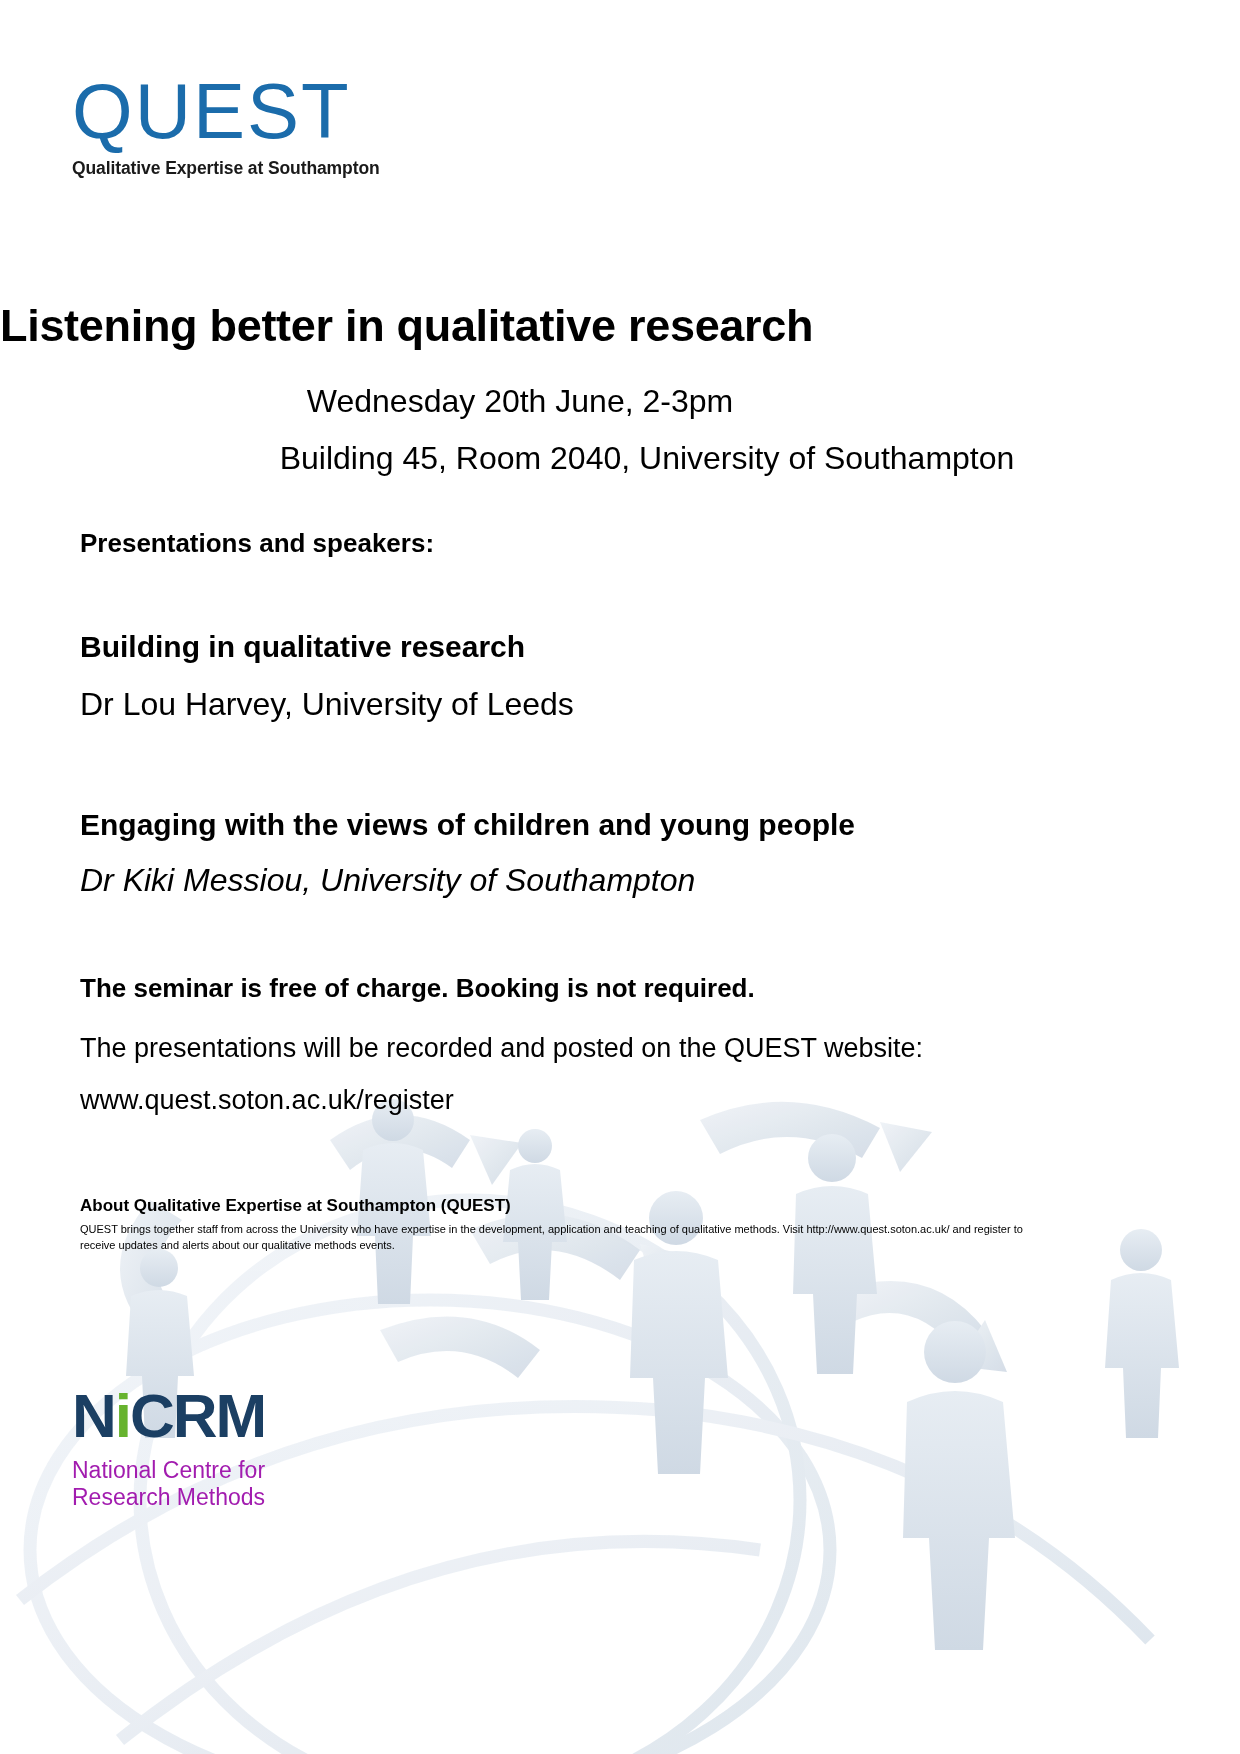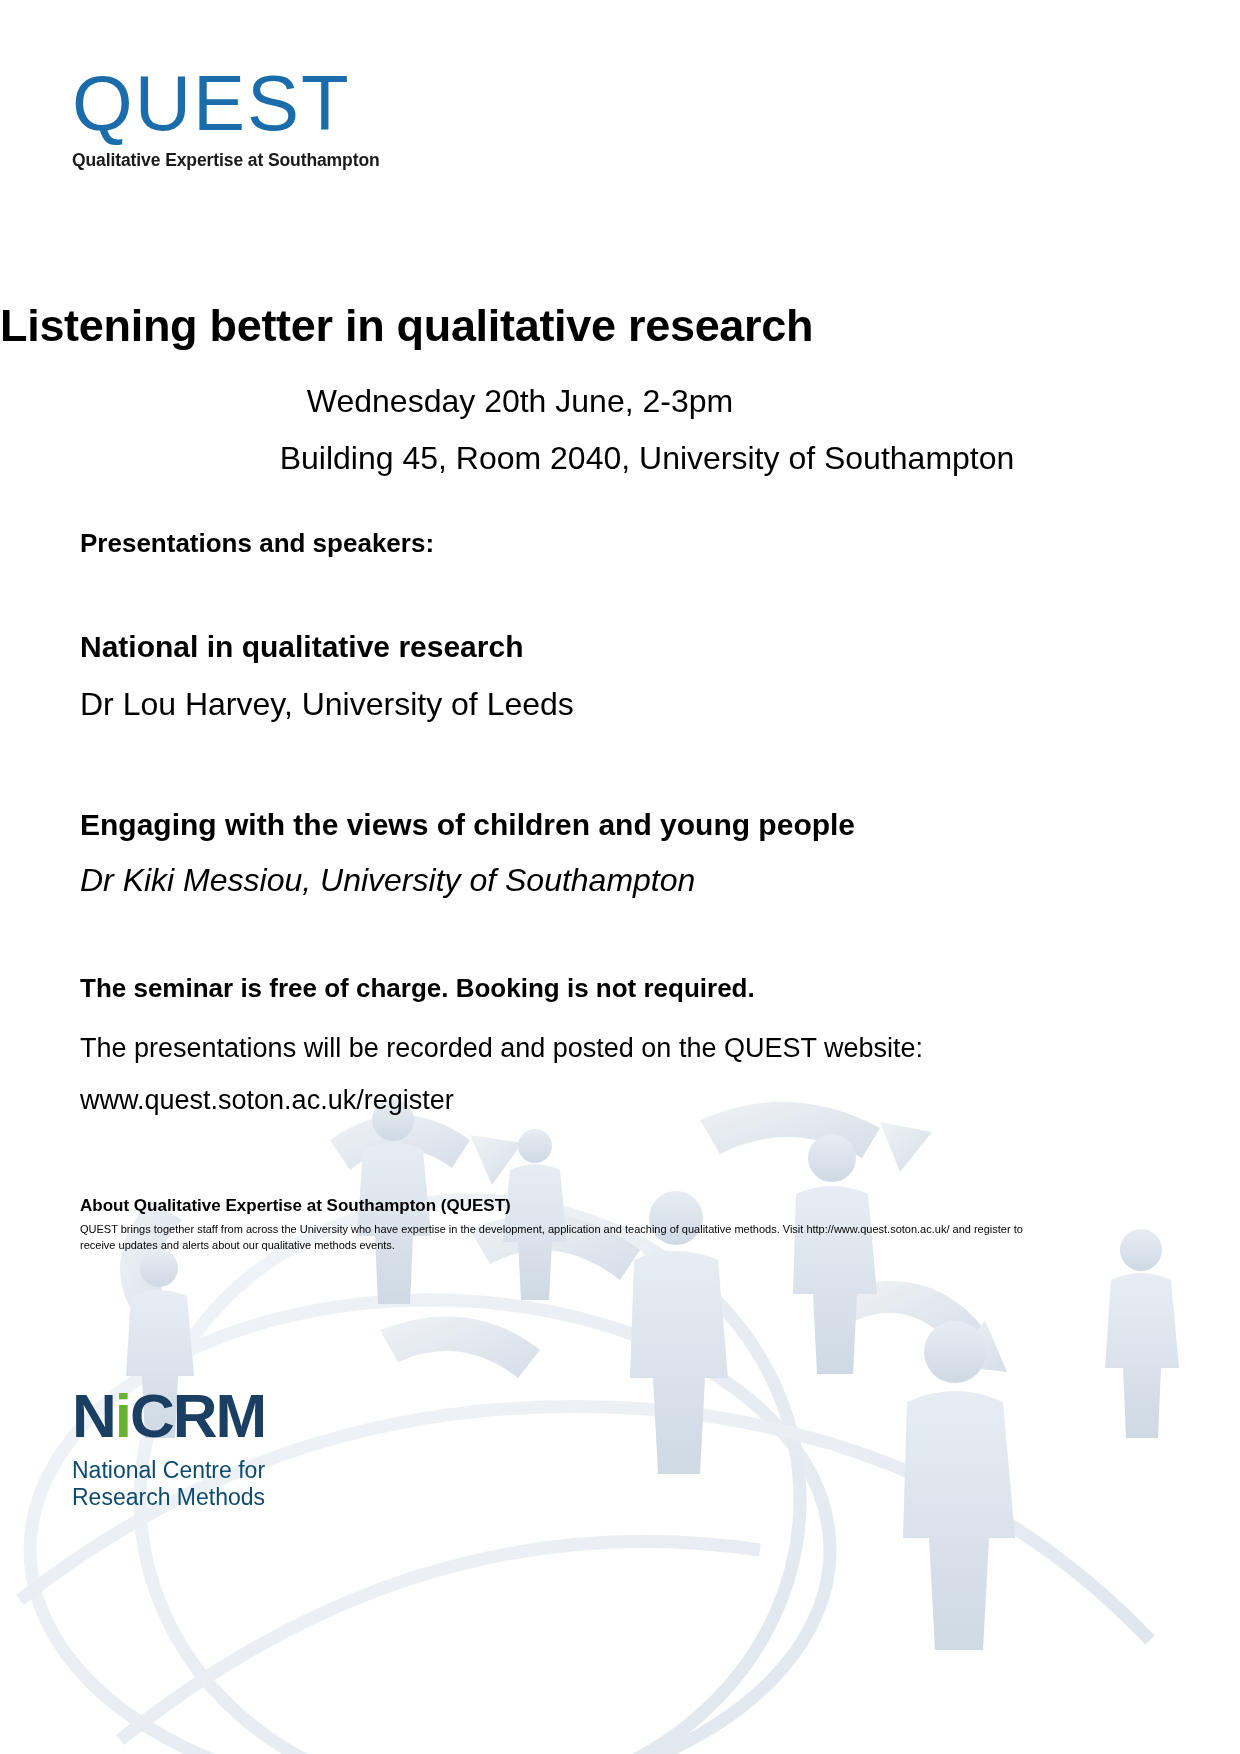--- a/index.html
+++ b/index.html
@@ -25,21 +25,21 @@
     height: 674px;
     overflow: hidden;
     z-index: 0;
     pointer-events: none;
   }
 
   
   .header {
     position: absolute;
     left: 0;
-    top: 4px;
+    top: 12px;
     width: 1152px;
     height: 230px;
     z-index: 3;
   }
   .quest-logo {
     position: absolute;
     left: 72px;
     top: 62px;
     width: 330px;
   }
@@ -199,21 +199,21 @@
     letter-spacing: -2px;
     line-height: 1;
   }
   .ncrm-word .dot-i {
     color: #67b32e;
   }
   .ncrm-sub {
     margin-top: 10px;
     font-family: "Liberation Sans", sans-serif;
     font-size: 23px;
-    color: #0c4a6e;
+    color: #a21caf;
     line-height: 1.18;
   }
 </style>
 </head>
 <body>
 
 <div class="watermark">
   <svg width="1240" height="674" viewBox="0 0 1240 674" xmlns="http://www.w3.org/2000/svg">
     <defs>
       <linearGradient id="gfig" x1="0" y1="0" x2="0" y2="1">
@@ -296,21 +296,21 @@
 <div class="content">
 
   <div class="title">Listening better in qualitative research</div>
 
   <div class="subtitle-1">Wednesday 20th June, 2-3pm</div>
 
   <div class="subtitle-2">Building 45, Room 2040, University of Southampton</div>
 
   <div class="speakers-heading">Presentations and speakers:</div>
 
-  <div class="talk-title" id="talk-0-title">National in qualitative research</div>
+  <div class="talk-title" id="talk-0-title">Building in qualitative research</div>
   <div class="talk-speaker" id="talk-0-speaker">Dr Lou Harvey, University of Leeds</div>
 
   <div class="talk-title" id="talk-1-title">Engaging with the views of children and young people</div>
   <div class="talk-speaker" id="talk-1-speaker">Dr Kiki Messiou, University of Southampton</div>
 
   <div class="booking-note">The seminar is free of charge.  Booking is not required.</div>
 
   <div class="recording-note">The presentations will be recorded and posted on the QUEST website:</div>
 
   <div class="website-url">www.quest.soton.ac.uk/register</div>

